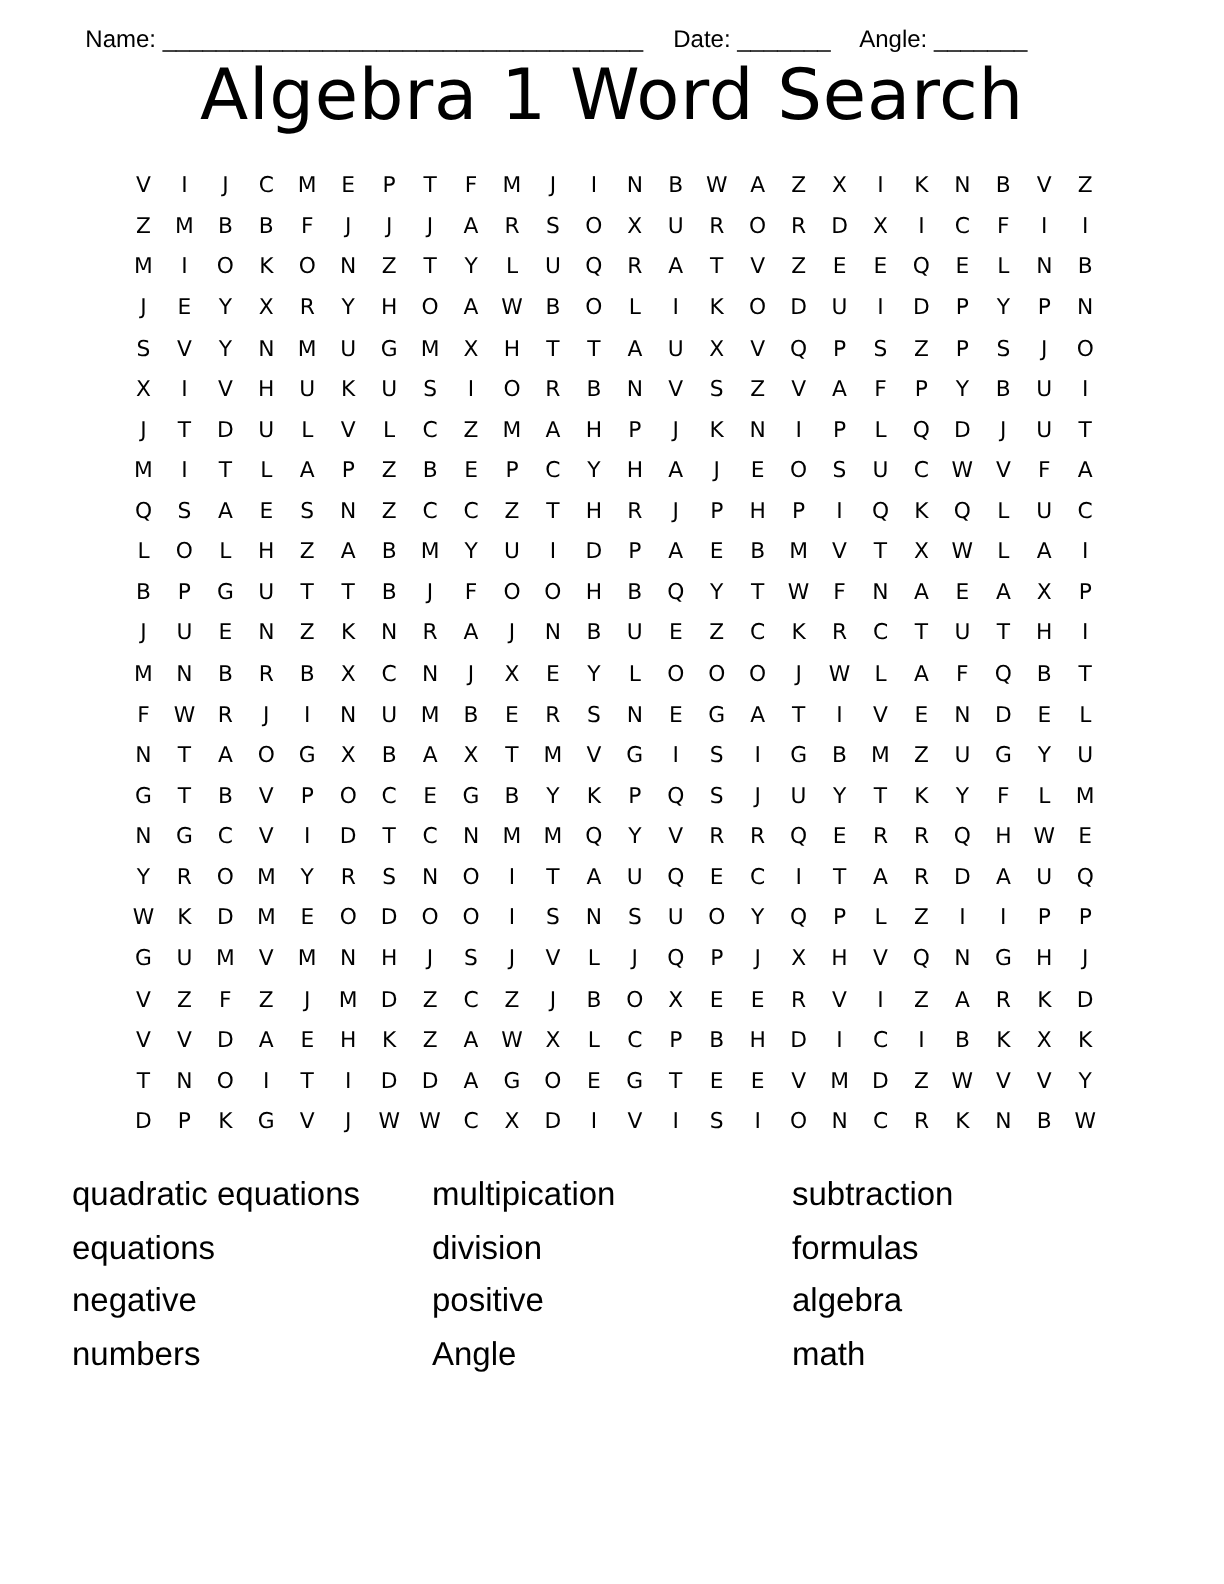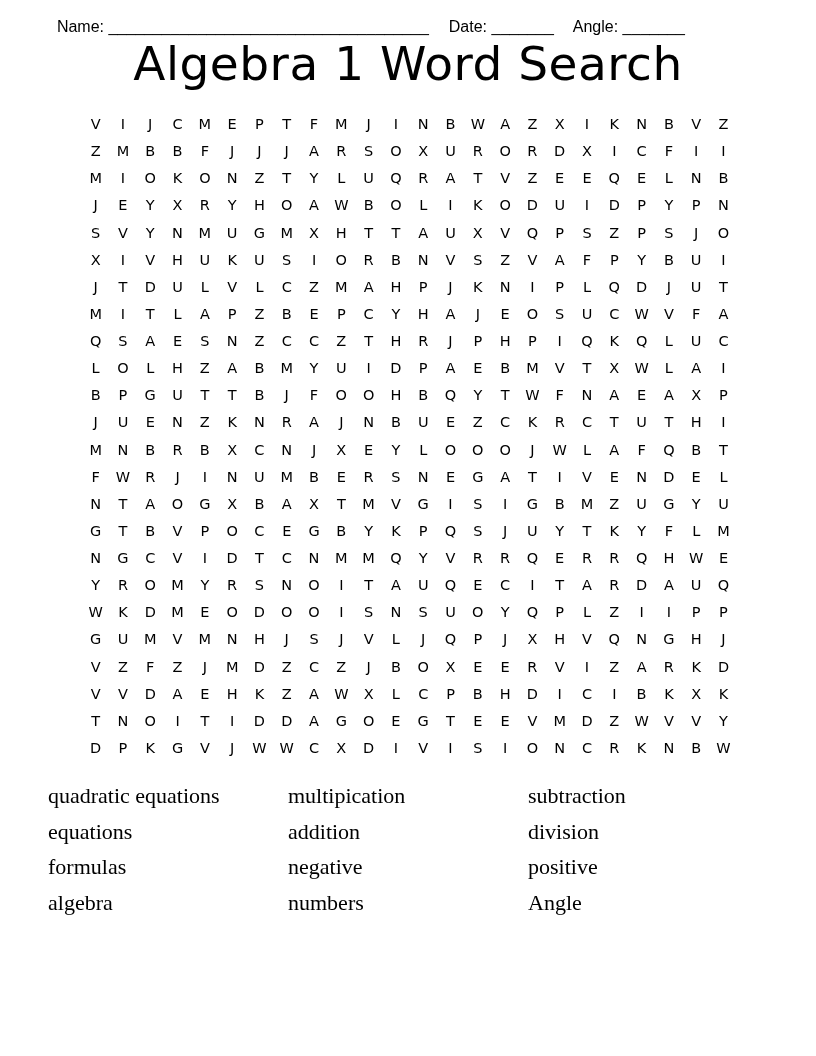--- a/index.html
+++ b/index.html
@@ -3,21 +3,21 @@
 <meta charset="utf-8">
 <style>
   html, body { margin:0; padding:0; background:#ffffff; }
   body { width:816px; height:1056px; position:relative; overflow:hidden; color:#000; }
   .header { position:absolute; top:0; left:48px; font-family:"Liberation Sans", sans-serif; font-size:16px; line-height:18px; white-space:pre; }
   .header span { display:inline-block; }
   .title { position:absolute; top:34px; left:0; width:816px; text-align:center; font-family:"DejaVu Sans", sans-serif; font-size:47px; line-height:60px; letter-spacing:0.5px; }
   .grid { position:absolute; left:82px; top:111px; display:grid; grid-template-columns:repeat(24, 27.3px); grid-auto-rows:27.13px; }
   .cell { font-family:"DejaVu Sans", sans-serif; font-size:14.5px; text-align:center; line-height:27px; width:27.3px; }
   .words { position:absolute; left:48px; top:780px; display:grid; grid-template-columns:240px 240px 240px; grid-auto-rows:35.6px; }
-  .word { font-family:Liberation Serif, serif; font-size:22px; line-height:32px; white-space:nowrap; }
+  .word { font-family:Liberation Sans, sans-serif; font-size:22px; line-height:32px; white-space:nowrap; }
 </style>
 </head>
 <body>
 
 <div class="header">
   <span>Name: ____________________________________</span><span style="width:20px"></span><span>Date: _______</span><span style="width:19px"></span><span>Angle: _______</span>
 </div>
 
 <div class="title">Algebra 1 Word Search</div>
 
@@ -598,21 +598,21 @@
     <div class="cell">N</div>
     <div class="cell">B</div>
     <div class="cell">W</div>
   </div>
 
 <div class="words" id="words">
     <div class="word">quadratic equations</div>
     <div class="word">multipication</div>
     <div class="word">subtraction</div>
     <div class="word">equations</div>
-    <div class="word">addition</div>
     <div class="word">division</div>
     <div class="word">formulas</div>
     <div class="word">negative</div>
     <div class="word">positive</div>
     <div class="word">algebra</div>
     <div class="word">numbers</div>
     <div class="word">Angle</div>
+    <div class="word">math</div>
   </div>
 
 </body></html>

